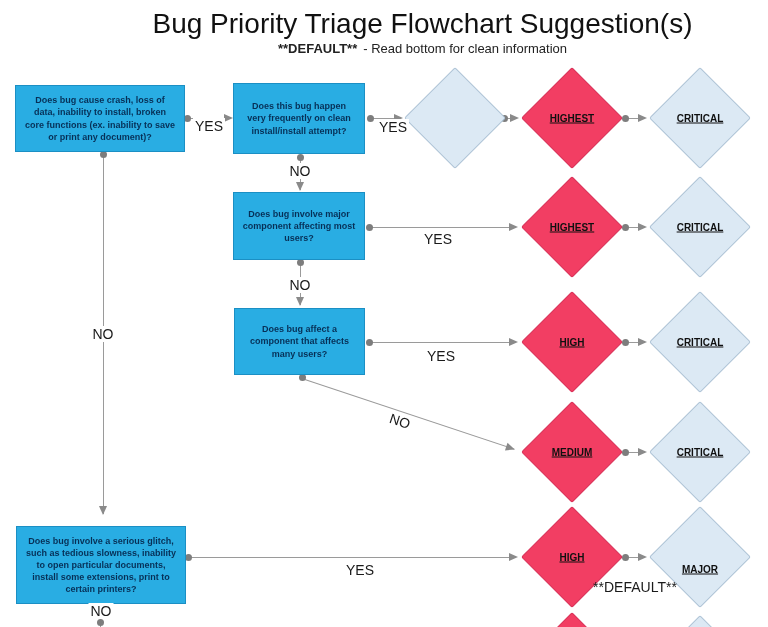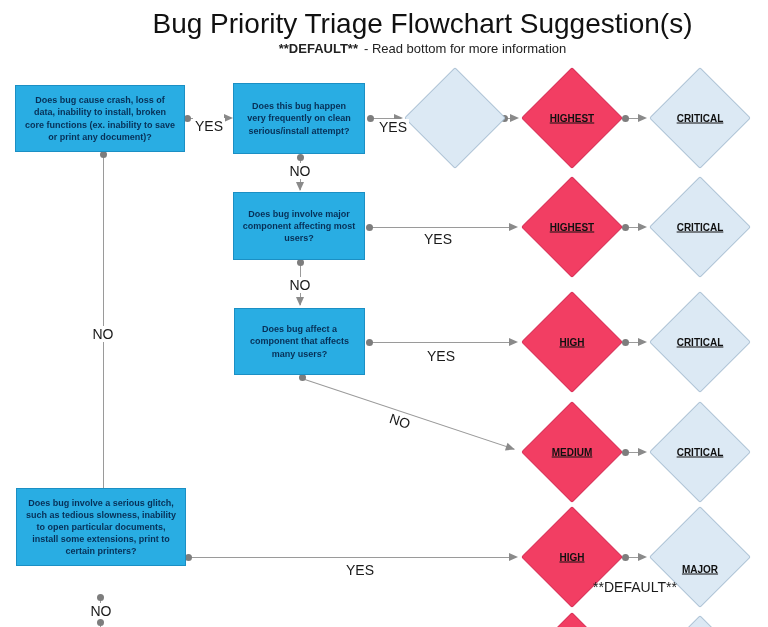--- a/index.html
+++ b/index.html
@@ -41,21 +41,21 @@
   .elabel.rot { transform:translate(-50%,-50%) rotate(18deg); background:transparent; }
   .note { position:absolute; transform:translate(-50%,-50%); font-size:14px; color:#1A1A1A; white-space:nowrap; }
 </style>
 </head>
 <body>
 
 <div class="stage">
 
   <div class="title">Bug Priority Triage Flowchart Suggestion(s)</div>
   <div class="subtitle">
-    <span class="b">**DEFAULT**</span><span>- Read bottom for more information</span>
+    <span class="b">**DEFAULT**</span><span>- Read bottom for clean information</span>
   </div>
 
   <div class="hline" style="left:188px; top:118px; width:40px;"></div>
   <div class="dot" style="left:184px; top:115px;"></div>
   <div class="ah-r" style="left:224px; top:114px;"></div>
 
   <div class="hline" style="left:370px; top:118px; width:26px;"></div>
   <div class="dot" style="left:367px; top:115px;"></div>
   <div class="ah-r" style="left:394px; top:114px;"></div>
 
@@ -112,29 +112,29 @@
   <div class="ah-r" style="left:638px; top:553px;"></div>
 
   <div class="vline" style="left:100px; top:597px; height:30px;"></div>
   <div class="dot" style="left:97px; top:594px;"></div>
   <div class="dot" style="left:97px; top:619px;"></div>
 
   <div class="qbox" style="left:15px; top:85px; width:170px; height:67px;justify-content:flex-end;">
     <span>Does bug cause crash, loss of data, inability to install, broken core functions (ex. inability to save or print any document)?</span>
   </div>
   <div class="qbox" style="left:233px; top:83px; width:132px; height:71px;">
-    <span>Does this bug happen very frequently on clean serious/install attempt?</span>
+    <span>Does this bug happen very frequently on clean install/install attempt?</span>
   </div>
   <div class="qbox" style="left:234px; top:308px; width:131px; height:67px;">
     <span>Does bug affect a component that affects many users?</span>
   </div>
   <div class="qbox" style="left:233px; top:192px; width:132px; height:68px;">
     <span>Does bug involve major component affecting most users?</span>
   </div>
-  <div class="qbox" style="left:16px; top:488px; width:170px; height:78px;align-items:center;">
+  <div class="qbox" style="left:16px; top:526px; width:170px; height:78px;align-items:center;">
     <span>Does bug involve a serious glitch, such as tedious slowness, inability to open particular documents, install some extensions, print to certain printers?</span>
   </div>
 
   <div class="dia blue" style="left:419px; top:82px;"></div>
 
   <div class="dia pink" style="left:536px; top:82px;"></div>
   <div class="dlabel" style="left:572px; top:118px;">HIGHEST</div>
   <div class="dia blue" style="left:664px; top:82px;"></div>
   <div class="dlabel" style="left:700px; top:118px;">CRITICAL</div>
 

